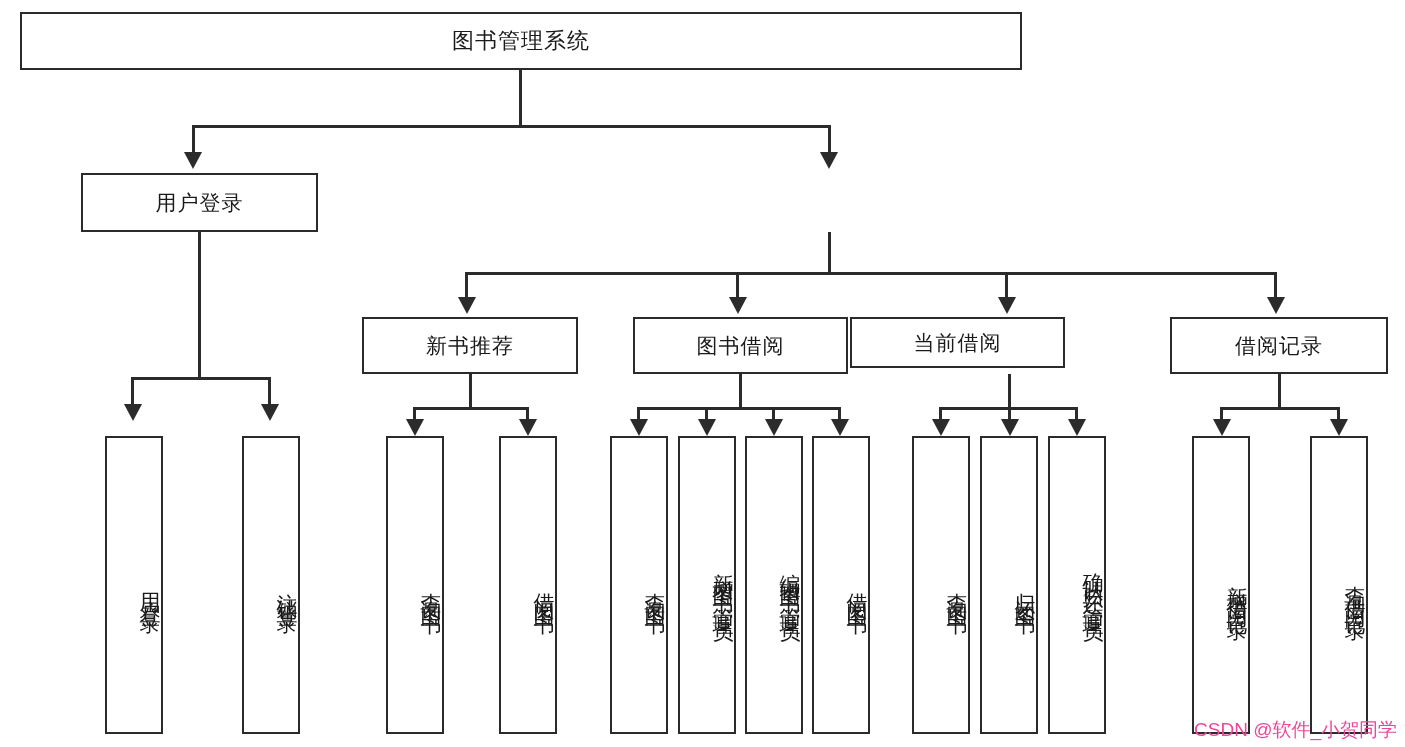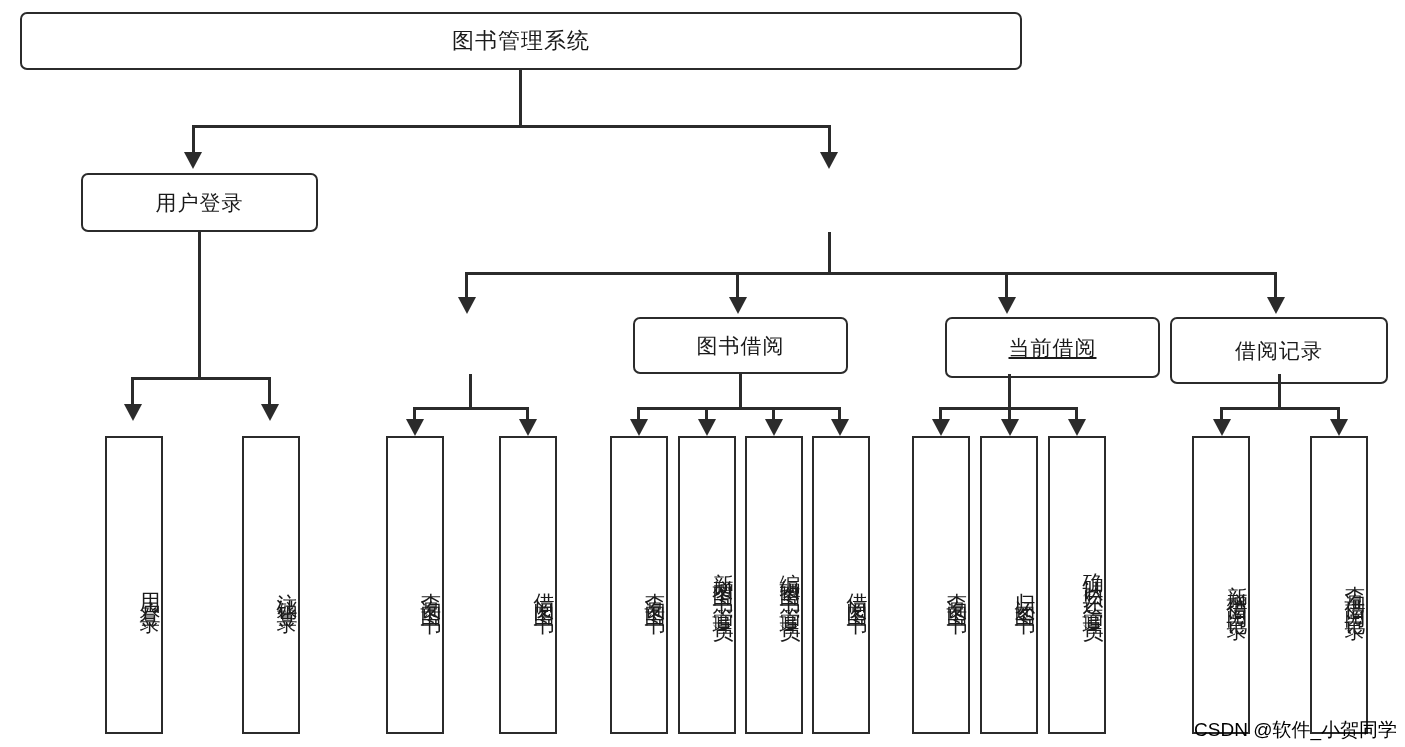--- a/index.html
+++ b/index.html
@@ -25,21 +25,20 @@
     border: 2px solid #2b2b2b;
     display: flex;
     align-items: center;
     justify-content: center;
     color: #1a1a1a;
   }
   .node-h {
     font-size: 21px;
     letter-spacing: 1px;
     white-space: nowrap;
-    border-radius: 7px;
   }
   .node-v {
     writing-mode: vertical-rl;
     text-orientation: upright;
     font-size: 21px;
     letter-spacing: 7px;
     align-items: flex-start;
     justify-content: center;
     padding-top: 10px;
     line-height: 1;
@@ -68,21 +67,21 @@
     border-left: 9px solid transparent;
     border-right: 9px solid transparent;
     border-top: 17px solid #2b2b2b;
   }
   
   #watermark {
     position: absolute;
     right: 8px;
     bottom: 4px;
     font-size: 19px;
-    color: #000000;
+    color: #ec4899;
     white-space: nowrap;
     pointer-events: none;
   }
 </style>
 </head>
 <body>
 
 <div id="canvas">
 
   <div class="node node-h node-title" style="left:20px; top:12px; width:1002px; height:58px;">
@@ -113,27 +112,30 @@
   <div class="hline" style="left:465px; top:272px; width:812px; height:3px;"></div>
   <div class="vline" style="left:465px; top:272px; width:3px; height:28px;"></div>
   <div class="arrow" style="left:458px; top:297px;"></div>
   <div class="vline" style="left:736px; top:272px; width:3px; height:28px;"></div>
   <div class="arrow" style="left:729px; top:297px;"></div>
   <div class="vline" style="left:1005px; top:272px; width:3px; height:28px;"></div>
   <div class="arrow" style="left:998px; top:297px;"></div>
   <div class="vline" style="left:1274px; top:272px; width:3px; height:28px;"></div>
   <div class="arrow" style="left:1267px; top:297px;"></div>
 
+  <div class="node node-h" style="left:362px; top:317px; width:216px; height:57px;">
+    <span>新书推荐</span>
+  </div>
   <div class="node node-h" style="left:633px; top:317px; width:215px; height:57px;text-align:center;">
     <span>图书借阅</span>
   </div>
-  <div class="node node-h" style="left:945px; top:317px; width:215px; height:61px;text-decoration:underline;">
+  <div class="node node-h" style="left:850px; top:317px; width:215px; height:51px;">
     <span>当前借阅</span>
   </div>
-  <div class="node node-h" style="left:1170px; top:317px; width:218px; height:67px;">
+  <div class="node node-h" style="left:1170px; top:317px; width:218px; height:57px;">
     <span>借阅记录</span>
   </div>
 
   <div class="vline" style="left:469px; top:374px; width:3px; height:36px;"></div>
   <div class="hline" style="left:413px; top:407px; width:116px; height:3px;"></div>
   <div class="vline" style="left:413px; top:407px; width:3px; height:16px;"></div>
   <div class="arrow" style="left:406px; top:419px;"></div>
   <div class="vline" style="left:526px; top:407px; width:3px; height:16px;"></div>
   <div class="arrow" style="left:519px; top:419px;"></div>
 

